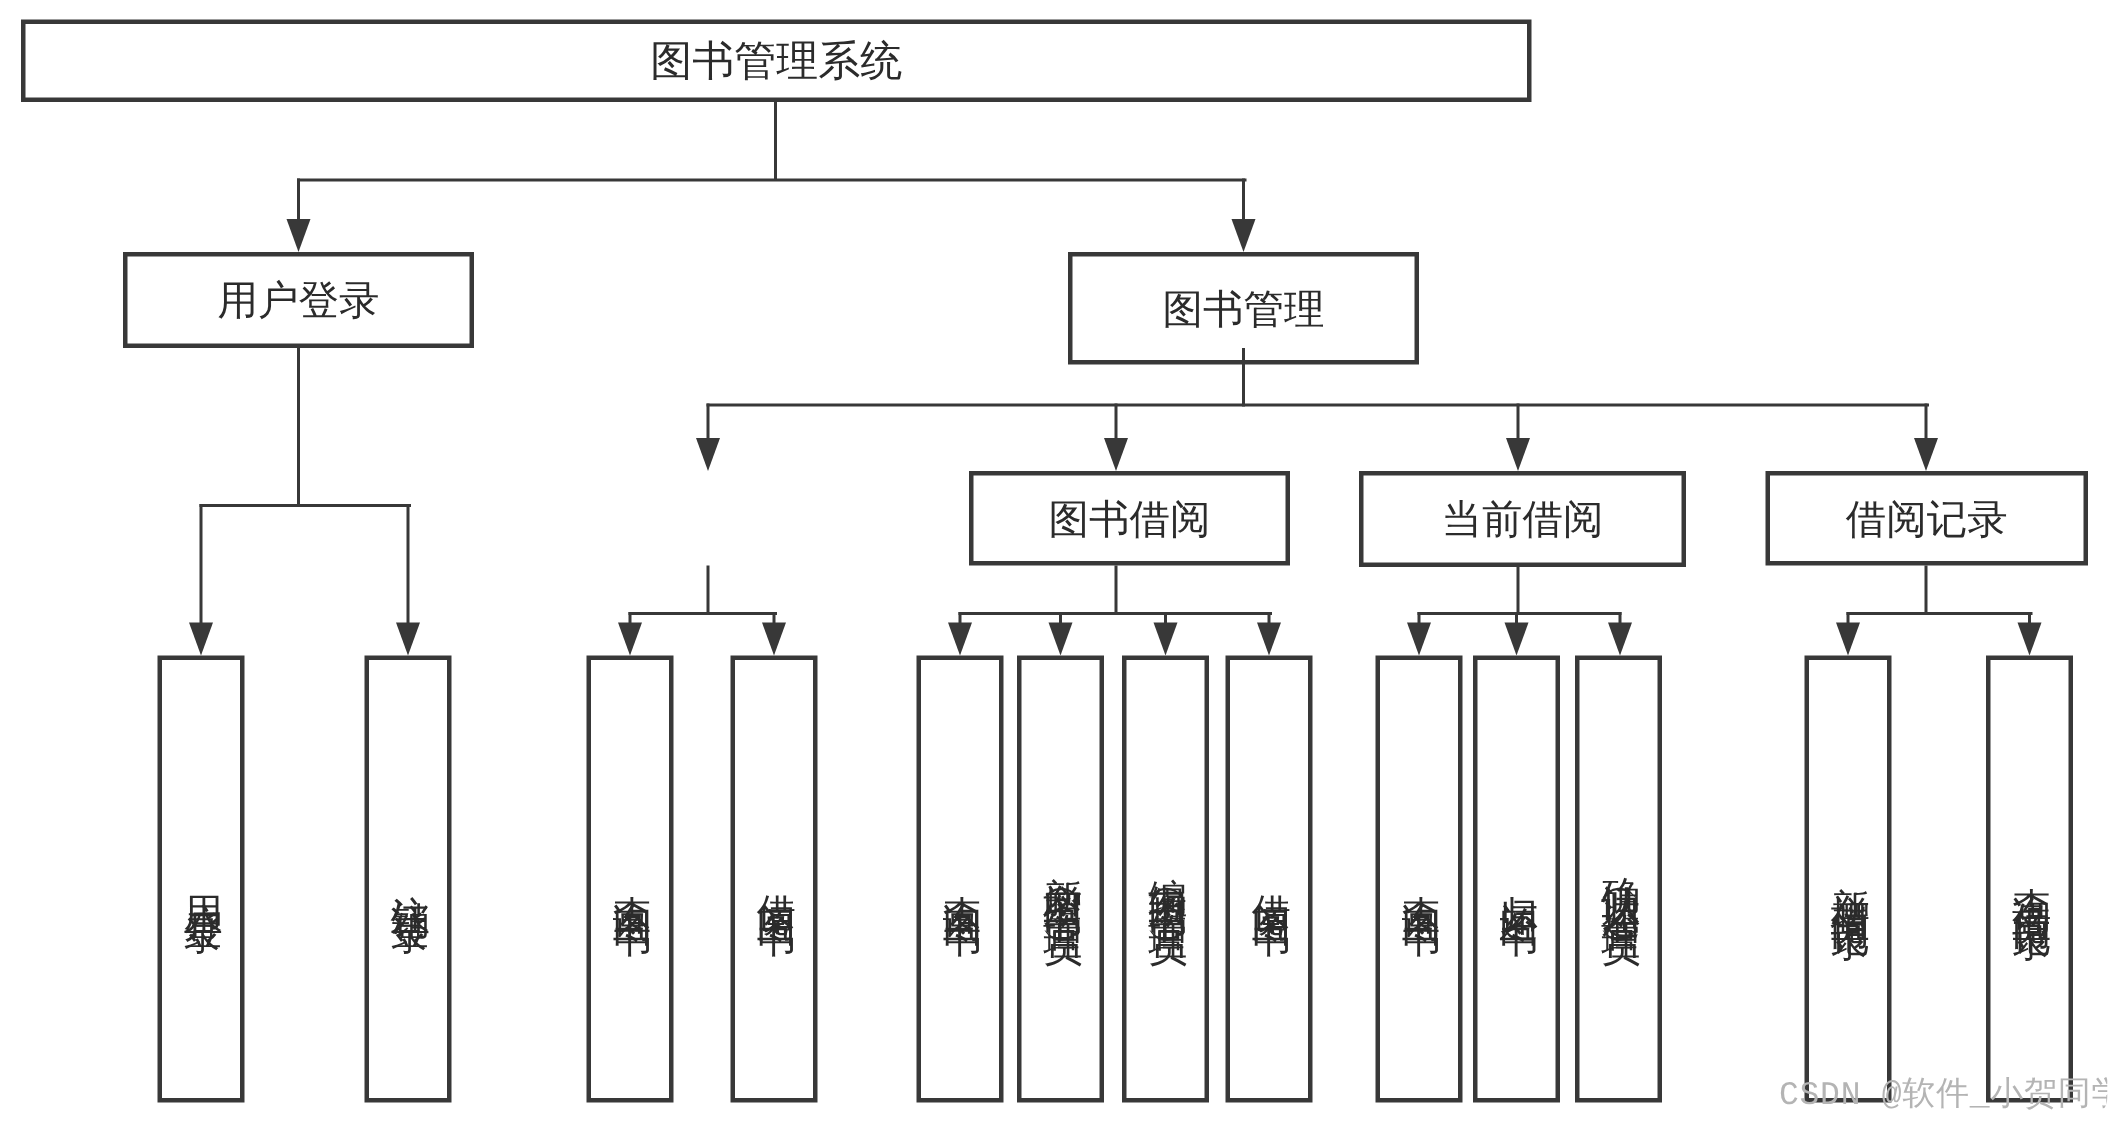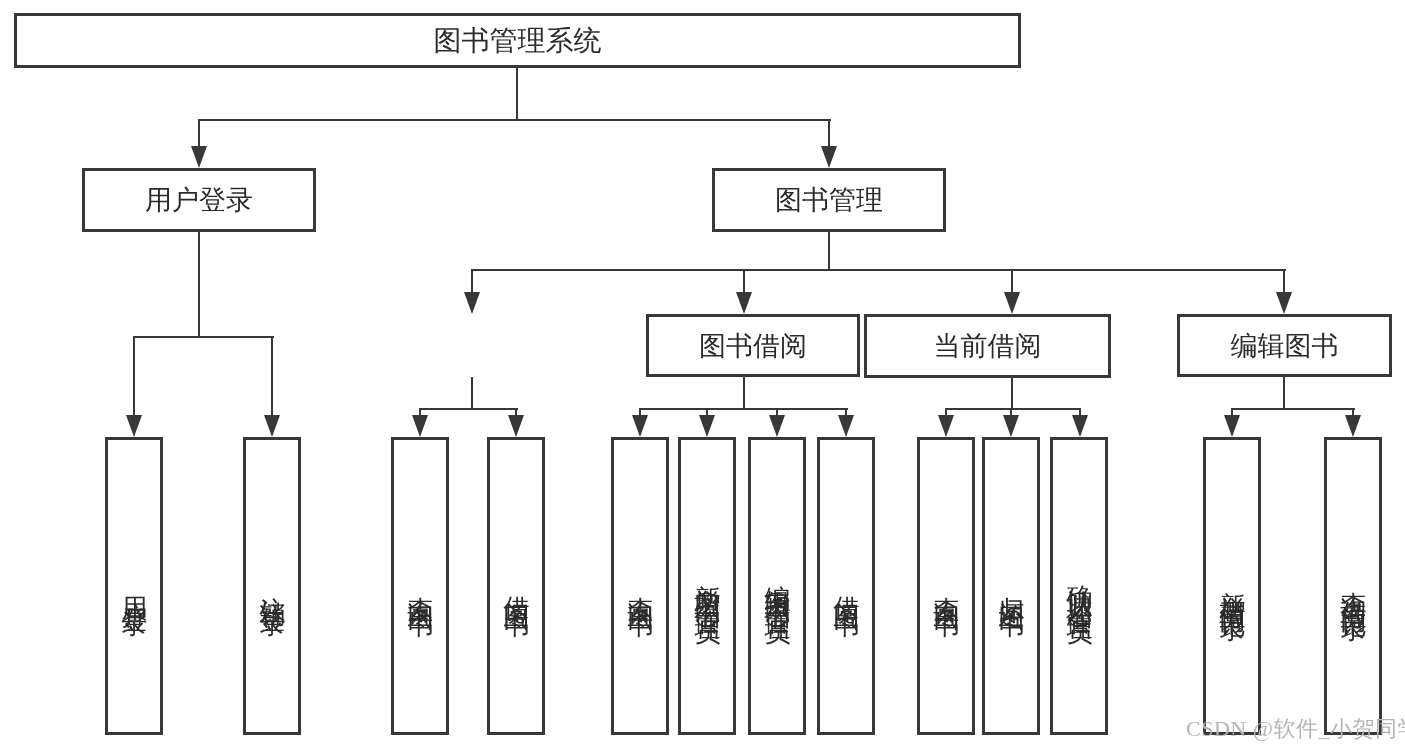--- a/index.html
+++ b/index.html
@@ -1,18 +1,18 @@
 <!DOCTYPE html>
 <html><head>
 <meta charset="utf-8">
 <style>
   html,body{margin:0;padding:0;background:#ffffff;}
   .canvas{
     position:relative;width:1405px;height:747px;background:#ffffff;
-    font-family:Liberation Serif, serif;overflow:hidden;border-radius:16px;
+    font-family:Liberation Mono, monospace;overflow:hidden;border-radius:16px;
   }
   .box{
     position:absolute;background:#ffffff;border:3px solid #383838;
     display:flex;align-items:center;justify-content:center;
     color:#2b2b2b;box-sizing:border-box;
   }
   .hlabel{font-size:27px;white-space:nowrap;}
   .root-label{font-size:28px;}
   .vlabel{
     writing-mode:vertical-rl;text-orientation:mixed;
@@ -34,32 +34,32 @@
 
 <div class="canvas">
 
   <div class="box" style="left:14px;top:13px;width:1007px;height:55px">
     <span class="hlabel root-label">图书管理系统</span>
   </div>
 
   <div class="box" style="left:82px;top:168px;width:234px;height:64px">
     <span class="hlabel">用户登录</span>
   </div>
-  <div class="box" style="left:712px;top:168px;width:234px;height:64px">
+  <div class="box" style="left:712px;top:168px;width:234px;height:75px">
     <span class="hlabel">图书管理</span>
   </div>
 
   <div class="box" style="left:646px;top:314px;width:214px;height:63px">
     <span class="hlabel">图书借阅</span>
   </div>
-  <div class="box" style="left:864px;top:314px;width:247px;height:64px">
+  <div class="box" style="left:906px;top:314px;width:218px;height:64px">
     <span class="hlabel">当前借阅</span>
   </div>
   <div class="box" style="left:1177px;top:314px;width:215px;height:63px">
-    <span class="hlabel">编辑图书</span>
+    <span class="hlabel">借阅记录</span>
   </div>
 
   <div class="box" style="left:105px;top:437px;width:58px;height:298px">
     <span class="vlabel">用户登录</span>
   </div>
   <div class="box" style="left:243px;top:437px;width:58px;height:298px">
     <span class="vlabel">注销登录</span>
   </div>
 
   <div class="box" style="left:391px;top:437px;width:58px;height:298px">

